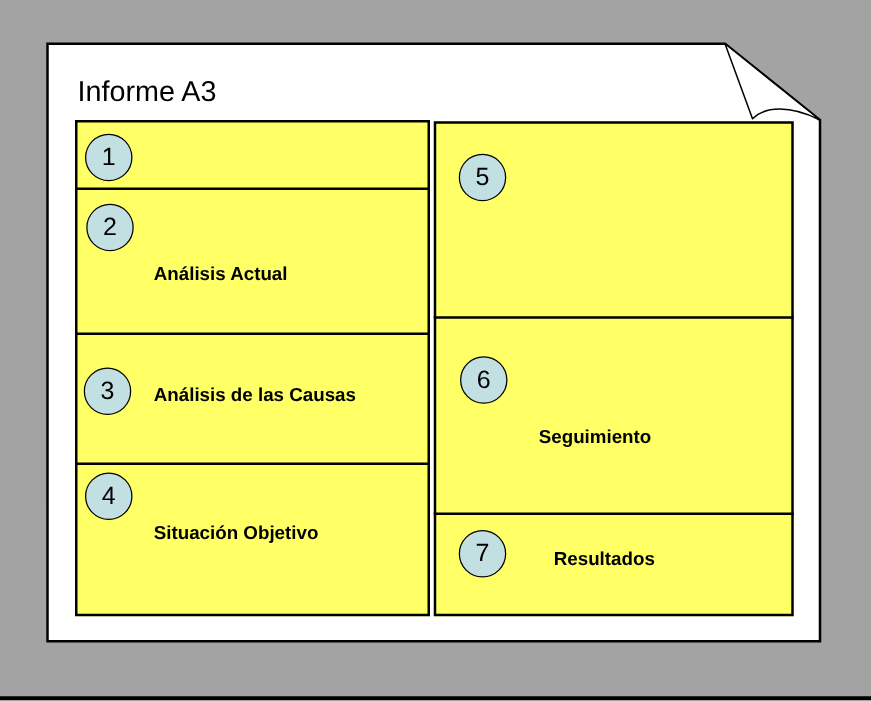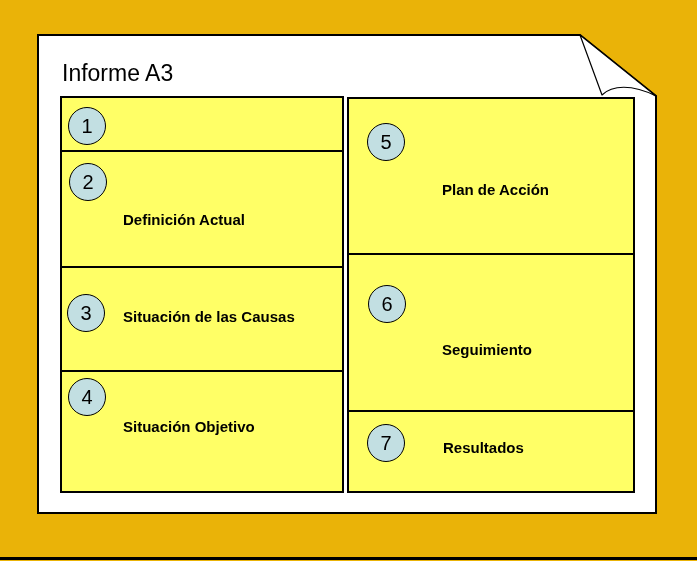--- a/index.html
+++ b/index.html
@@ -5,21 +5,21 @@
   html, body {
     margin: 0;
     padding: 0;
     background: #ffffff;
     font-family: "Liberation Sans", sans-serif;
   }
   .canvas {
     position: relative;
     width: 697px;
     height: 561px;
-    background: #eab308;
+    background: #a3a3a3;
     overflow: hidden;
   }
   .page-svg {
     position: absolute;
     left: 0;
     top: 0;
     width: 697px;
     height: 561px;
   }
   .page-title {
@@ -97,41 +97,40 @@
   <div class="divider" style="left:347px; top:253px; width:288px;"></div>
   <div class="divider" style="left:347px; top:410px; width:288px;"></div>
 
   <div class="badge" style="left:68px; top:107px;">
     <span>1</span>
   </div>
 
   <div class="badge" style="left:69px; top:163px;">
     <span>2</span>
   </div>
-  <div class="sec-label" style="left:123px; top:211px;">Definición Actual</div>
+  <div class="sec-label" style="left:123px; top:211px;">Análisis Actual</div>
 
   <div class="badge" style="left:67px; top:294px;">
     <span>3</span>
   </div>
-  <div class="sec-label" style="left:123px; top:308px;">Situación de las Causas</div>
+  <div class="sec-label" style="left:123px; top:308px;">Análisis de las Causas</div>
 
   <div class="badge" style="left:68px; top:378px;">
     <span>4</span>
   </div>
   <div class="sec-label" style="left:123px; top:418px;text-align:center;">Situación Objetivo</div>
 
   <div class="badge" style="left:367px; top:123px;">
     <span>5</span>
   </div>
-  <div class="sec-label" style="left:442px; top:181px;">Plan de Acción</div>
 
   <div class="badge" style="left:368px; top:285px;">
     <span>6</span>
   </div>
-  <div class="sec-label" style="left:442px; top:341px;">Seguimiento</div>
+  <div class="sec-label" style="left:431px; top:341px;">Seguimiento</div>
 
   <div class="badge" style="left:367px; top:424px;">
     <span>7</span>
   </div>
   <div class="sec-label" style="left:443px; top:439px;">Resultados</div>
 
   <div class="bottom-bar"></div>
 
 </div>
 

